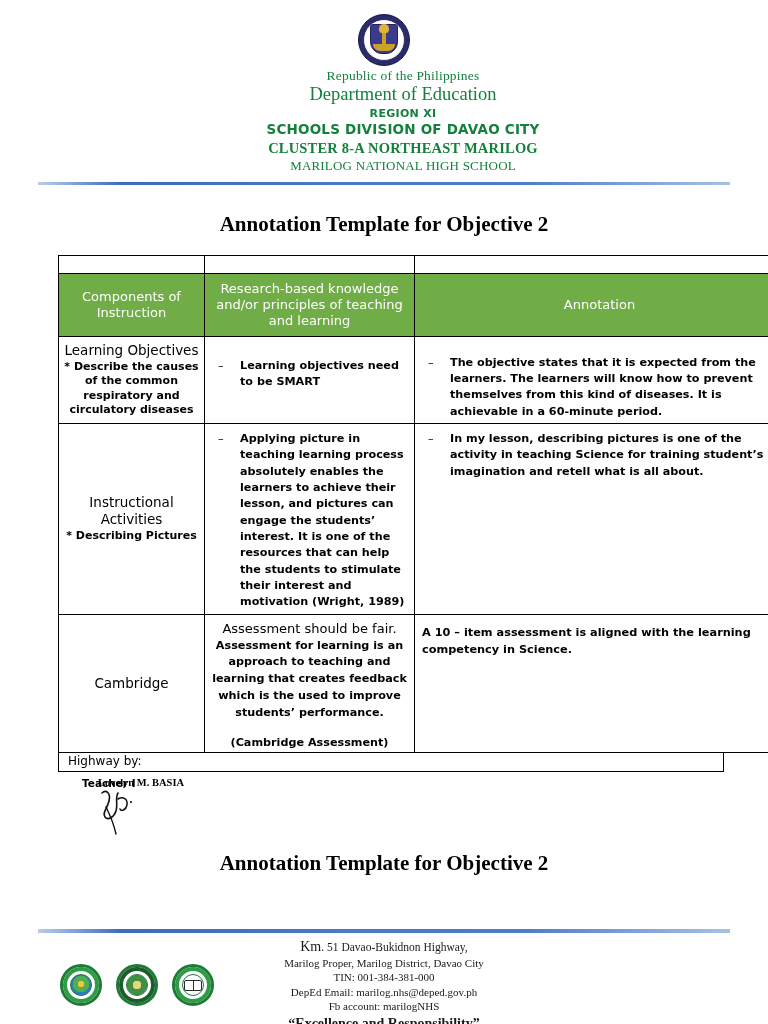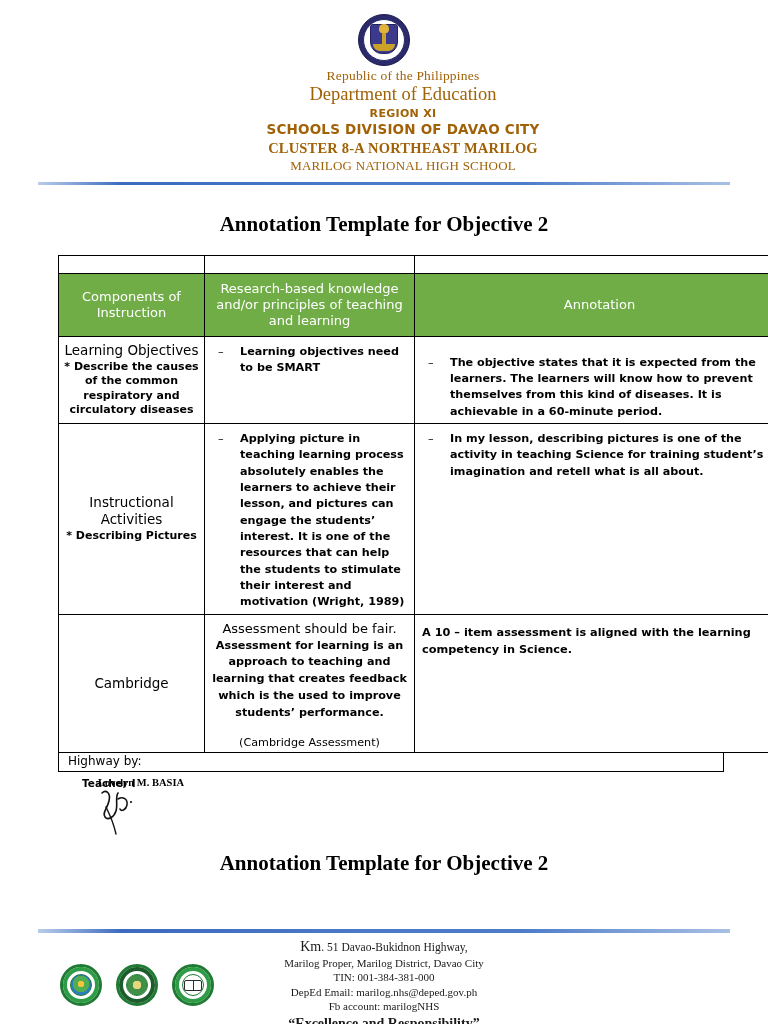--- a/index.html
+++ b/index.html
@@ -54,21 +54,21 @@
     position:absolute; left:21px; top:10px; width:10px; height:9px;
     background:#e0b43a;
     border-radius:50% 50% 40% 40%;
   }
   .deped-seal .sunray {
     position:absolute; left:15px; top:30px; width:22px; height:7px;
     background:#c9a227;
     border-radius: 0 0 11px 11px;
   }
 
-  .lh-line { line-height: 1.12; color:#a16207;padding-left:38px; }
+  .lh-line { line-height: 1.12; color:#15803d;padding-left:38px; }
   .lh-rep   { font-size: 13.5px; font-family:"Liberation Serif", serif; letter-spacing:.2px; }
   .lh-dep   { font-size: 18.5px; font-family:"Liberation Serif", serif; margin-top:1px; }
   .lh-reg   { font-size: 11px; font-weight:bold; font-family:"DejaVu Sans", sans-serif; margin-top:3px; letter-spacing:.3px;}
   .lh-div   { font-size: 13.5px; font-weight:bold; font-family:"DejaVu Sans", sans-serif; margin-top:2px; letter-spacing:.2px;}
   .lh-clu   { font-size: 14.5px; font-weight:bold; font-family:"Liberation Serif", serif; margin-top:3px; letter-spacing:.2px;}
   .lh-sch   { font-size: 13px; font-family:"Liberation Serif", serif; margin-top:3px; letter-spacing:.2px;}
 
   .blue-rule {
     margin: 7px 38px 0 38px;
     height: 4px;
@@ -181,21 +181,21 @@
     text-align:center;
     font-family:"DejaVu Sans", sans-serif;
     font-weight:bold;
     font-size: 11.2px;
     line-height: 1.5;
     color:#000;
   }
   .assess-src {
     text-align:center;
     font-family:"DejaVu Sans", sans-serif;
-    font-weight:normal;
+    font-weight:bold;
     font-size: 11.2px;
     color:#000;
     margin-top: 14px;
   }
 
   
   .prepared-strip {
     margin: 0 45px 0 58px;
     width: 666px;
     border: 1.5px solid #000;
@@ -345,21 +345,21 @@
       <td class="col-a">Components of Instruction</td>
       <td class="col-b">Research-based knowledge and/or principles of teaching and learning</td>
       <td class="col-c">Annotation</td>
     </tr>
 
     <tr>
       <td class="col-a">
         <div class="comp-title">Learning Objectives</div>
         <div class="comp-sub">* Describe the causes of the common respiratory and circulatory diseases</div>
       </td>
-      <td class="col-b" style="vertical-align:top;padding-top:7px;">
+      <td class="col-b" style="vertical-align:top;padding-top:21px;">
         <ul class="dashlist">
           <li>Learning objectives need to be SMART</li>
         </ul>
       </td>
       <td class="col-c" style="vertical-align:top;padding-top:18px;">
         <ul class="dashlist">
           <li>The objective states that it is expected from the learners. The learners will know how to prevent themselves from this kind of diseases. It is achievable in a 60-minute period.</li>
         </ul>
       </td>
     </tr>

